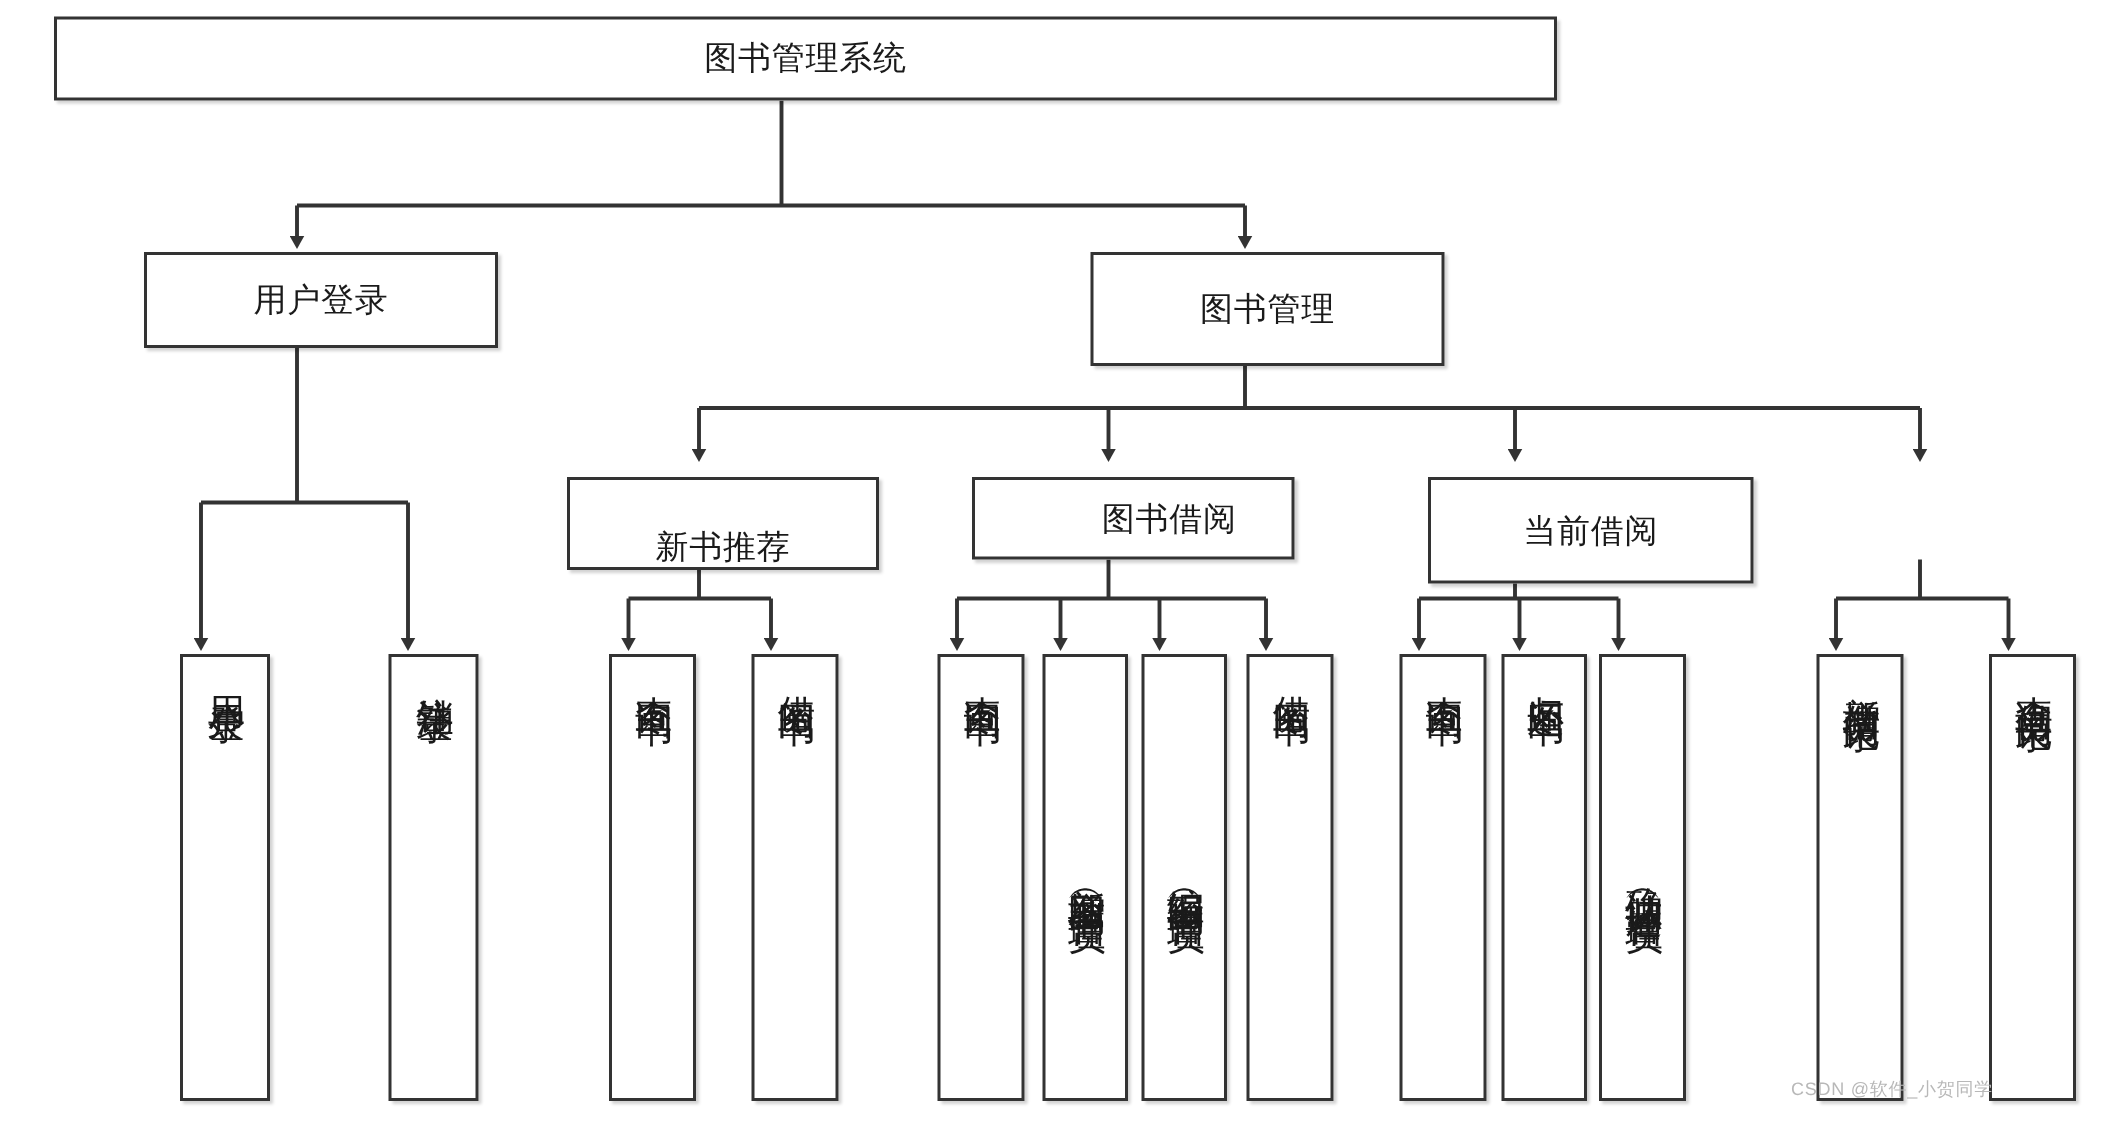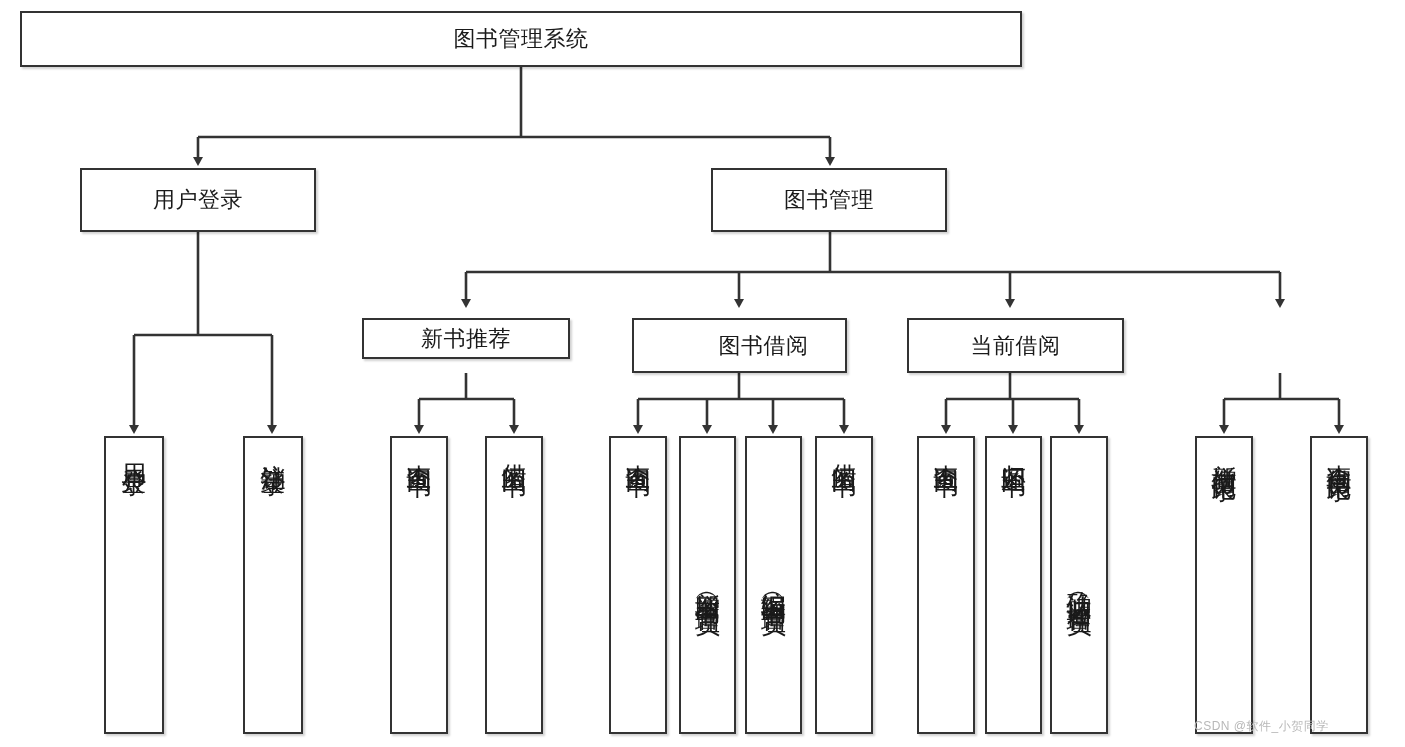--- a/index.html
+++ b/index.html
@@ -27,20 +27,21 @@
   }
   .node {
     position: absolute;
     box-sizing: border-box;
     background: #ffffff;
     border: 2px solid #333333;
     display: flex;
     align-items: center;
     justify-content: center;
     box-shadow: 2px 2px 2px rgba(0,0,0,0.18);
+    margin-left: 16px;
   }
   .node-label {
     color: #1a1a1a;
     text-align: center;
     line-height: 1.18;
     letter-spacing: 0.5px;
     white-space: nowrap;
   }
   .node.horizontal .node-label {
     font-size: 22px;
@@ -125,31 +126,31 @@
     </g>
   </svg>
 
   <div class="node horizontal" style="left:20px; top:11px; width:1002px; height:56px;">
     <span class="node-label">图书管理系统</span>
   </div>
 
   <div class="node horizontal" style="left:80px; top:168px; width:236px; height:64px;">
     <span class="node-label">用户登录</span>
   </div>
-  <div class="node horizontal" style="left:711px; top:168px; width:236px; height:64px;align-items:center;">
+  <div class="node horizontal" style="left:711px; top:168px; width:236px; height:76px;align-items:center;">
     <span class="node-label">图书管理</span>
   </div>
 
-  <div class="node horizontal" style="left:362px; top:318px; width:208px; height:41px;">
+  <div class="node horizontal" style="left:362px; top:318px; width:208px; height:62px;align-items:flex-end;">
     <span class="node-label">新书推荐</span>
   </div>
   <div class="node horizontal" style="left:632px; top:318px; width:215px; height:55px;padding-left:48px;">
     <span class="node-label">图书借阅</span>
   </div>
-  <div class="node horizontal" style="left:907px; top:318px; width:217px; height:55px;font-family:Liberation Serif, serif;">
+  <div class="node horizontal" style="left:936px; top:318px; width:217px; height:71px;font-family:Liberation Serif, serif;">
     <span class="node-label">当前借阅</span>
   </div>
 
   <div class="node vertical" style="left:104px; top:436px; width:60px; height:298px;">
     <span class="node-label">用户登录</span>
   </div>
   <div class="node vertical" style="left:243px; top:436px; width:60px; height:298px;">
     <span class="node-label">注销登录</span>
   </div>
 

